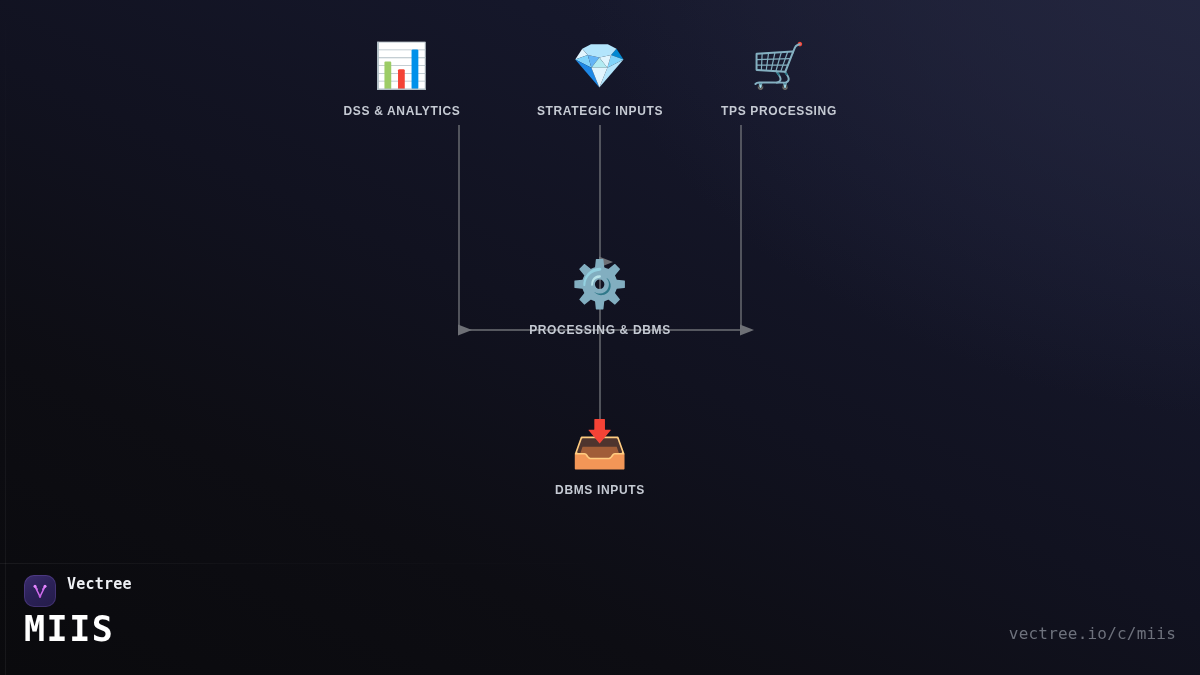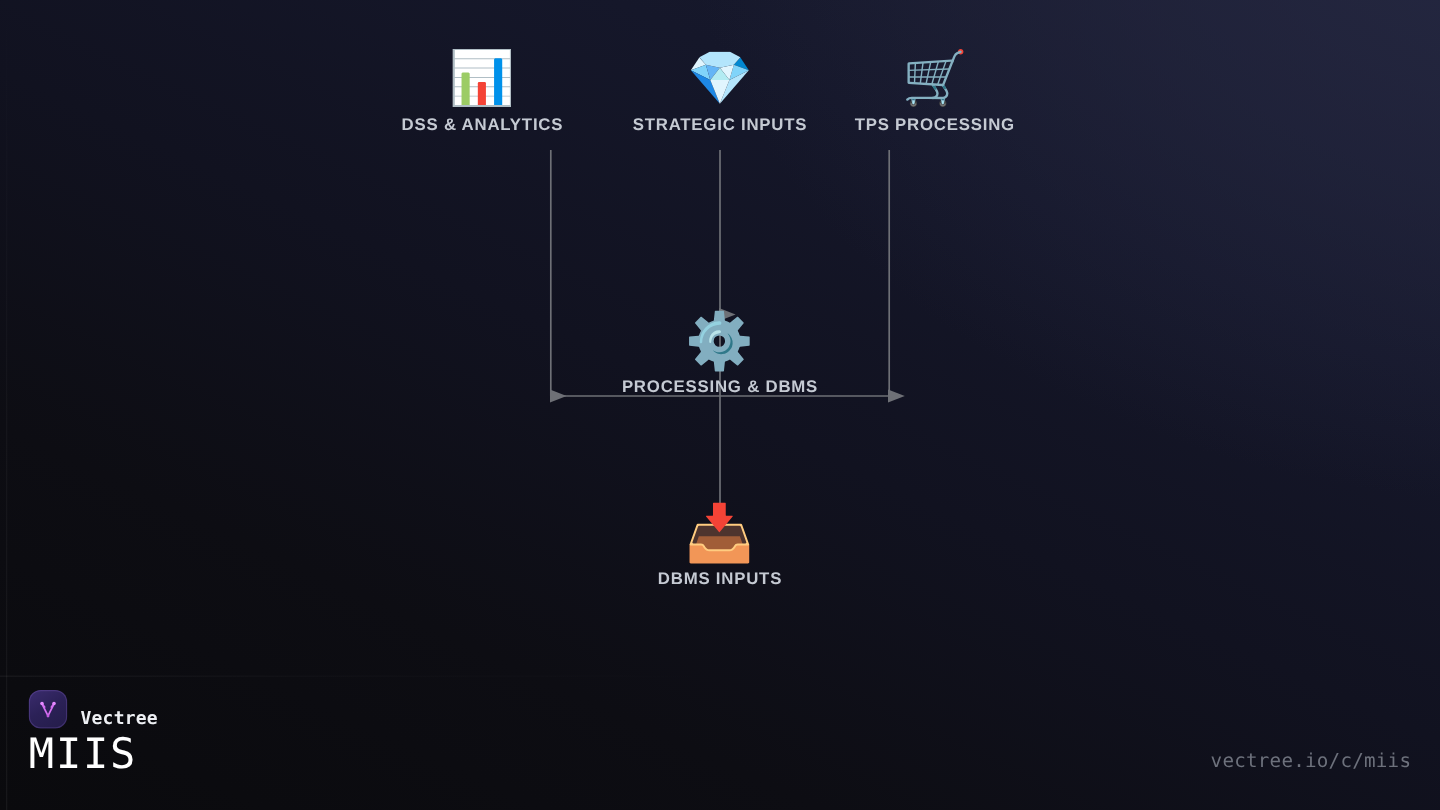--- a/index.html
+++ b/index.html
@@ -41,23 +41,23 @@
   }
   .node .glyph {
     display:block;
     line-height:1;
     font-family:"DejaVu Sans", sans-serif;
     text-align:center;
     user-select:none;
   }
   .node .caption {
     display:block;
-    margin-top:7px;
+    margin-top:16px;
     color:#c5cad3;
-    font-size:14px;
+    font-size:12px;
     font-weight:bold;
     letter-spacing:0.65px;
     white-space:nowrap;
   }
 
   #node-dss     { left:402px; top:44px; }
   #node-insight { left:600px; top:44px; }
   #node-tps     { left:779px; top:44px; }
   #node-proc    { left:600px; top:261px; }
   #node-data    { left:600px; top:421px; }
@@ -67,21 +67,21 @@
   #node-tps .glyph { font-size:44px; }
   #node-proc .glyph { font-size:46px; }
   #node-data .glyph { font-size:46px; }
 
   
   #brand {
     position:absolute;
     left:24px;
     top:575px;
     display:flex;
-    align-items:flex-end;
+    align-items:flex-start;
     gap:11px;
   }
   #brand-mark {
     width:32px; height:32px;
     border-radius:10px;
     background:linear-gradient(150deg, #3b2c6e 0%, #2b2157 48%, #241c49 100%);
     box-shadow:inset 0 0 0 1px rgba(160,120,230,0.22);
     display:flex; align-items:center; justify-content:center;
     flex:0 0 auto;
   }
@@ -92,21 +92,21 @@
     font-weight:bold;
     letter-spacing:0.2px;
   }
   #page-title {
     position:absolute;
     left:24px;
     top:612px;
     color:#ffffff;
     font-family:"DejaVu Sans Mono", monospace;
     font-size:35px;
-    font-weight:normal;
+    font-weight:bold;
     letter-spacing:1.5px;
     line-height:1;
   }
   #footer-url {
     position:absolute;
     right:24px;
     top:624px;
     color:#6d717c;
     font-family:"DejaVu Sans Mono", monospace;
     font-size:16px;

